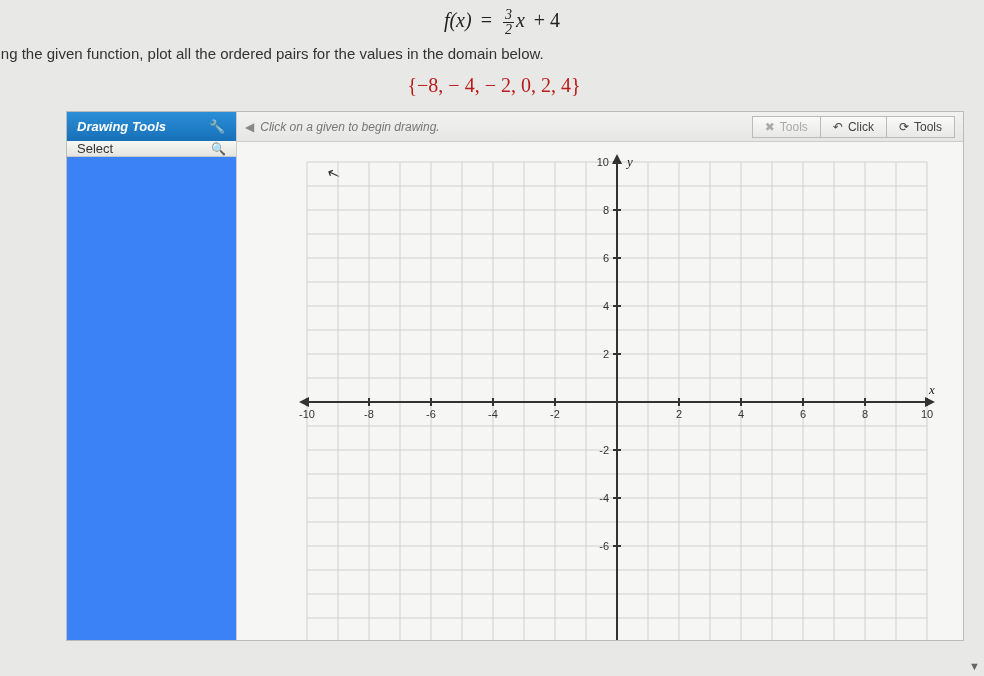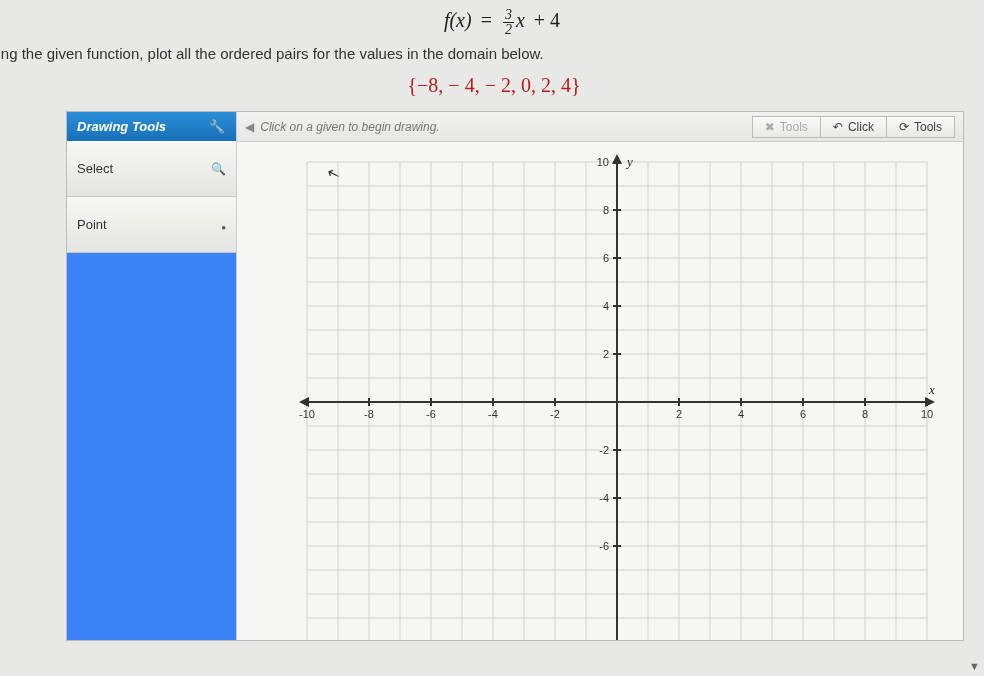--- a/index.html
+++ b/index.html
@@ -62,21 +62,21 @@
       padding: 7px 10px;
       display: flex;
       align-items: center;
       justify-content: space-between;
       font-style: italic;
     }
     .sidebar-header .wrench { font-style: normal; }
     .tool-item {
       background: linear-gradient(#f7f7f5, #e4e4e0);
       border-bottom: 1px solid #c8c8c6;
-      padding: 20px 10px;
+      padding: 0 10px;
       font-size: 13px;
       color: #333;
       display: flex;
       justify-content: space-between;
       align-items: flex-end;
       cursor: pointer;
     }
     .tool-item .icon { font-size: 12px; color: #555; }
     .main-area {
       flex: 1;
@@ -158,24 +158,20 @@
 
 <div class="tool-panel">
   <div class="sidebar">
     <div class="sidebar-header">
       <span>Drawing Tools</span>
       <span class="wrench">🔧</span>
     </div>
     <div class="tool-item">
       <span>Select</span>
       <span class="icon">🔍</span>
-    </div>
-    <div class="tool-item">
-      <span>Point</span>
-      <span class="icon" style="font-size:8px;">●</span>
     </div>
   </div>
 
   <div class="main-area">
     <div class="toolbar">
       <div class="toolbar-hint">
         <span class="arrow">◀</span>
         <span>Click on a given to begin drawing.</span>
       </div>
       <div class="toolbar-buttons">

